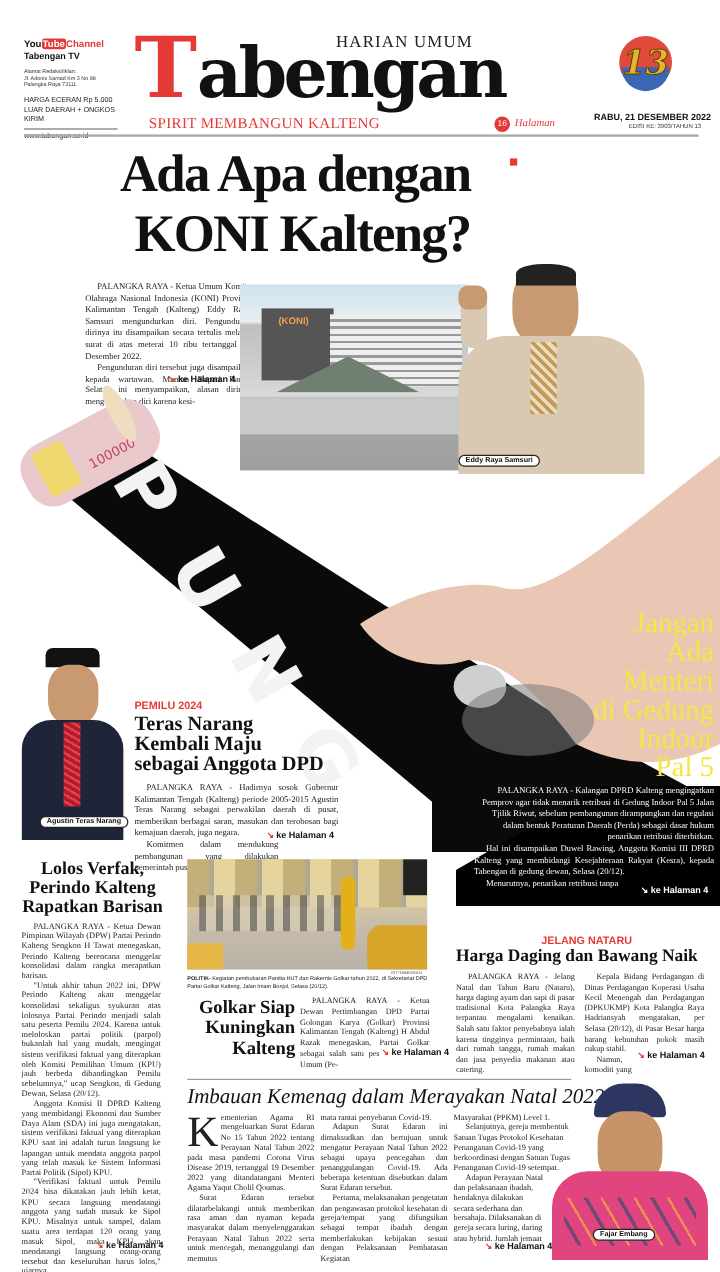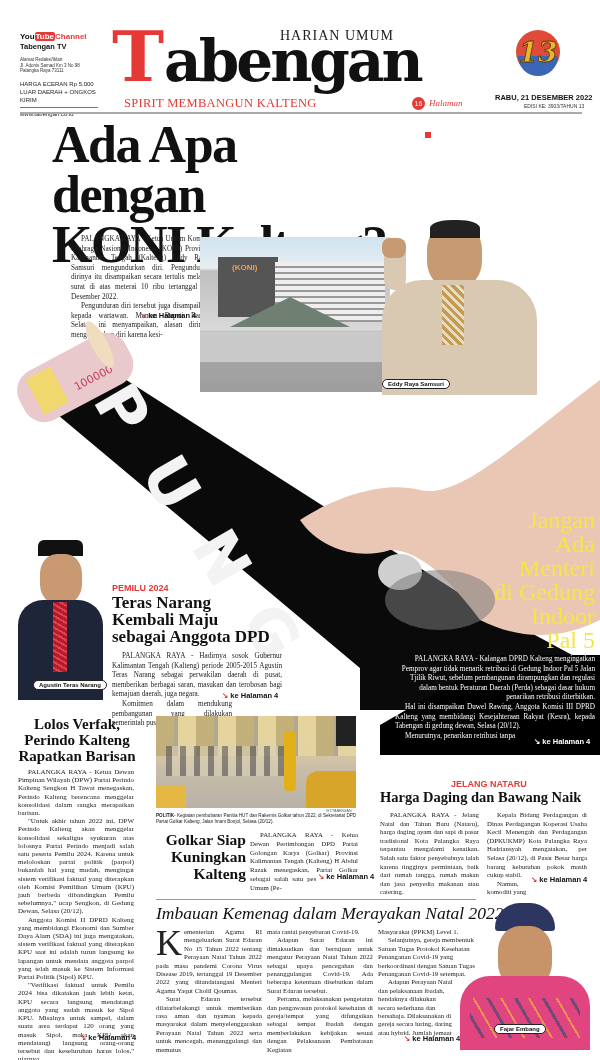--- a/index.html
+++ b/index.html
@@ -53,21 +53,21 @@
     <circle cx="26" cy="26" r="22" fill="#e04a3a"></circle>
     <path d="M6 30 A20 20 0 0 0 46 30 Z" fill="#3a66b5"></path>
     <text x="26" y="36" text-anchor="middle" font-family="DejaVu Serif, serif" font-weight="bold" font-style="italic" font-size="28" fill="#e6b530" stroke="#5a3b00" stroke-width="0.8">13</text>
   </svg>
 </div>
 <div class="abs sans" style="left:495px;top:93px;font-size:7.5px;font-weight:bold;white-space:nowrap;">RABU, 21 DESEMBER 2022</div>
 <div class="abs sans" style="left:524px;top:103px;font-size:5px;color:#333;white-space:nowrap;">EDISI KE: 3903/TAHUN 13</div>
 
 <div class="rule" style="left:20px;top:112px;width:562px;"></div>
 
-<div class="abs serif" style="left:52px;top:120px;width:340px;font-weight:bold;font-size:52px;line-height:50px;letter-spacing:-1.5px;color:#111;">
+<div class="abs serif" style="left:52px;top:120px;width:340px;font-weight:bold;font-size:44px;line-height:50px;letter-spacing:-1.5px;color:#111;text-align:right;">
   <div>Ada Apa dengan</div>
   <div>KONI Kalteng?</div>
 </div>
 
 <div class="abs sans" style="left:425px;top:130px;width:150px;font-size:8px;font-weight:bold;line-height:10.5px;color:#222;">
   <div style="position:relative;padding-left:10px;margin-bottom:8px;">
     <span style="position:absolute;left:0;top:2px;width:6px;height:6px;background:#e53935;"></span>
   </div>
 </div>
 

